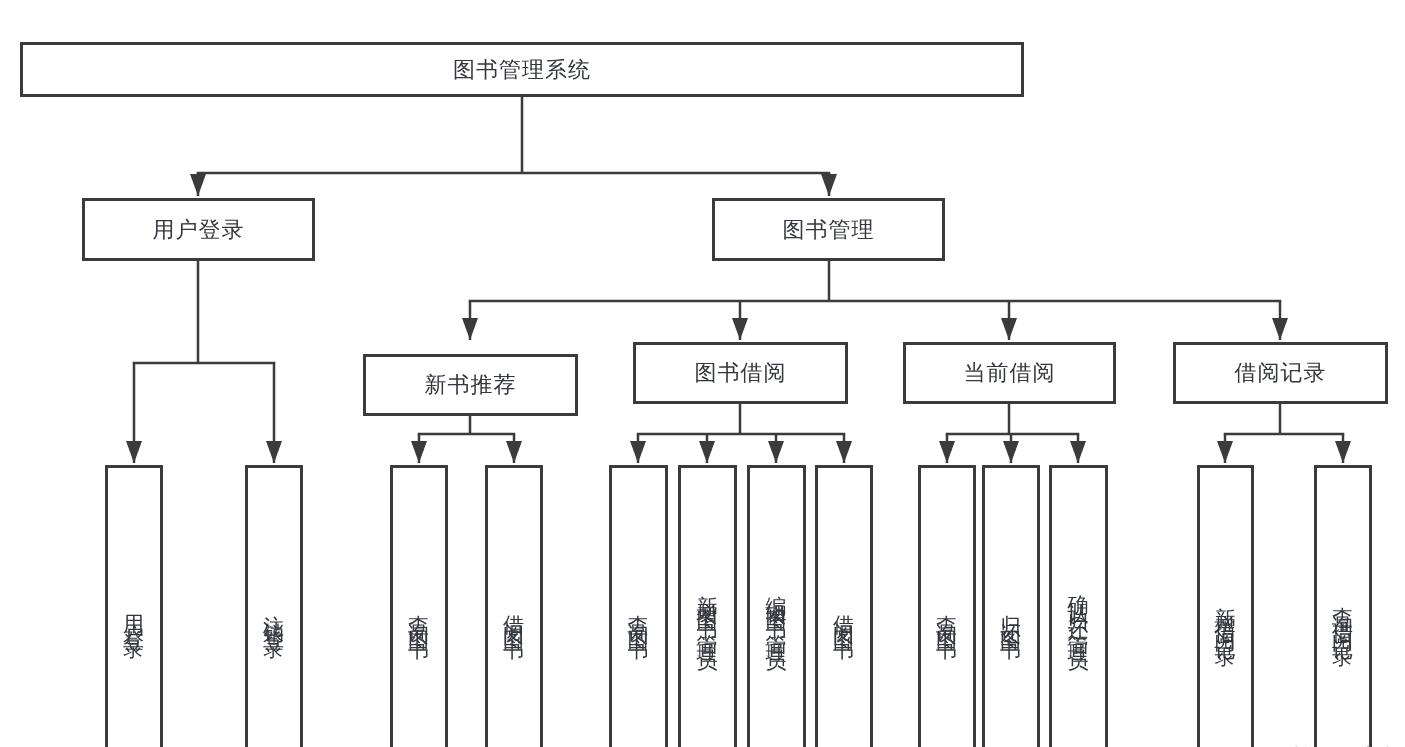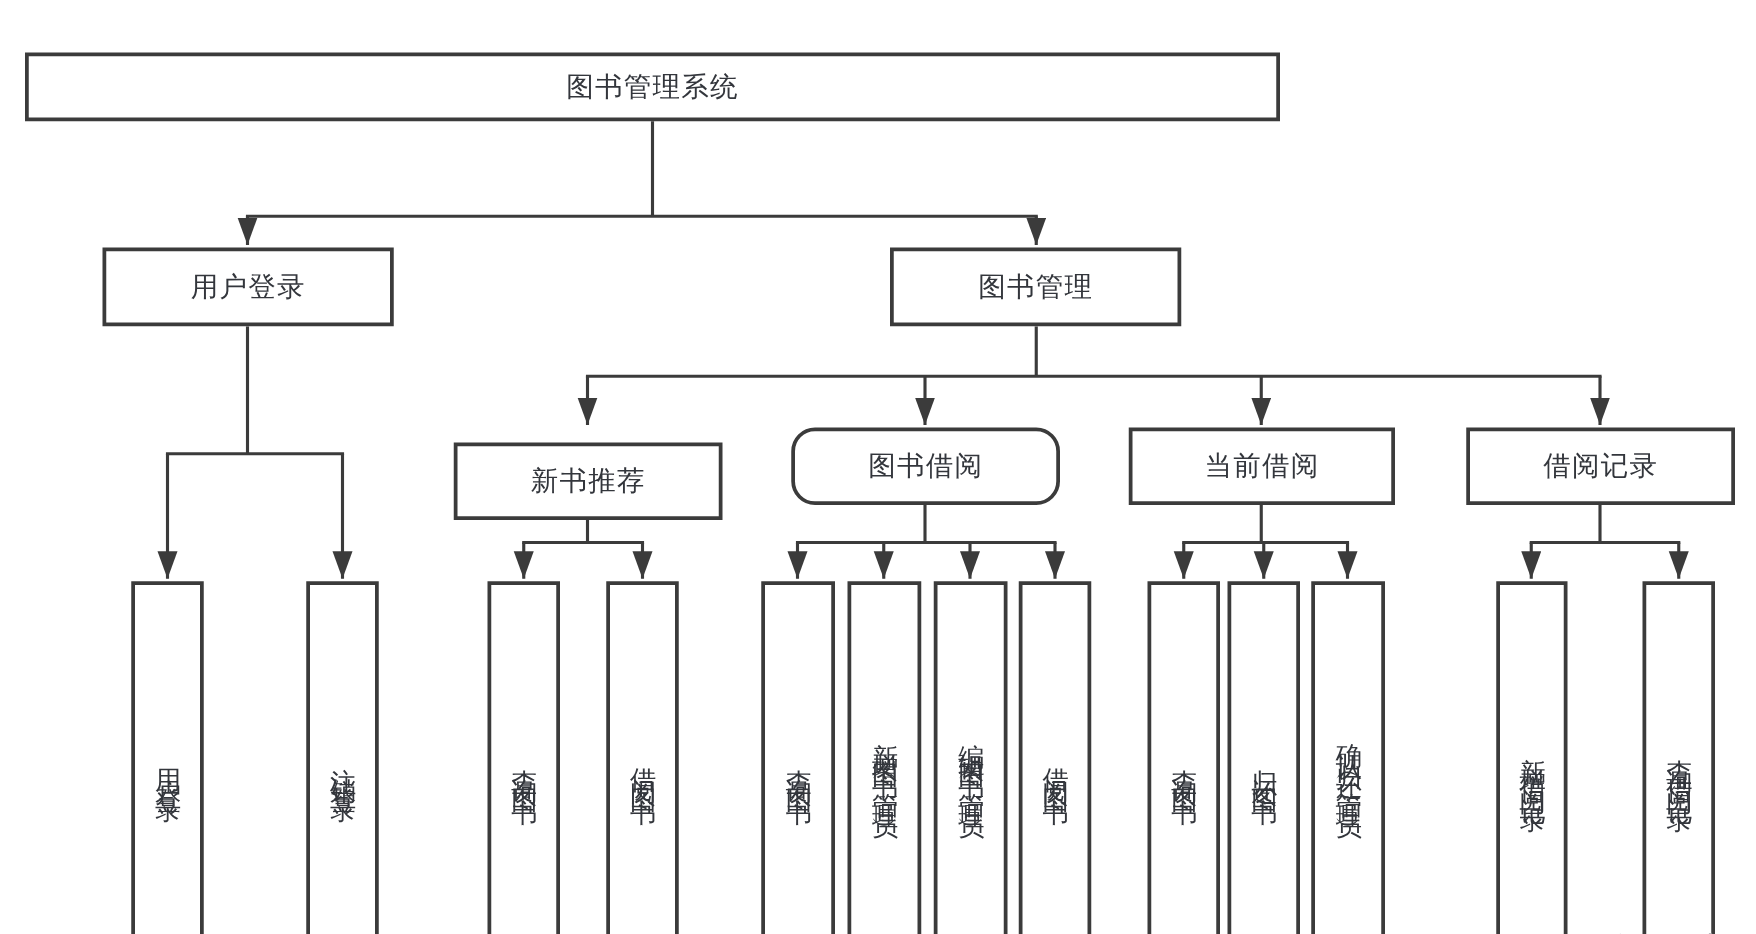--- a/index.html
+++ b/index.html
@@ -100,21 +100,21 @@
       <path d="M1343,406 V435" marker-end="url(#ah)"></path>
     </g>
   </svg>
 
   <div class="box" style="left:20px;top:14px;width:1004px;height:55px;">图书管理系统</div>
 
   <div class="box" style="left:82px;top:170px;width:233px;height:63px;">用户登录</div>
   <div class="box" style="left:712px;top:170px;width:233px;height:63px;">图书管理</div>
 
   <div class="box" style="left:363px;top:326px;width:215px;height:62px;">新书推荐</div>
-  <div class="box" style="left:633px;top:314px;width:215px;height:62px;border-radius:19px;">图书借阅</div>
+  <div class="box" style="left:633px;top:314px;width:215px;height:62px;">图书借阅</div>
   <div class="box" style="left:903px;top:314px;width:213px;height:62px;">当前借阅</div>
   <div class="box" style="left:1173px;top:314px;width:215px;height:62px;">借阅记录</div>
 
   <div class="box leaf" style="left:105px;top:437px;width:58px;height:297px;">
     <span class="vtext">用户登录</span>
   </div>
   <div class="box leaf" style="left:245px;top:437px;width:58px;height:297px;">
     <span class="vtext">注销登录</span>
   </div>
 

